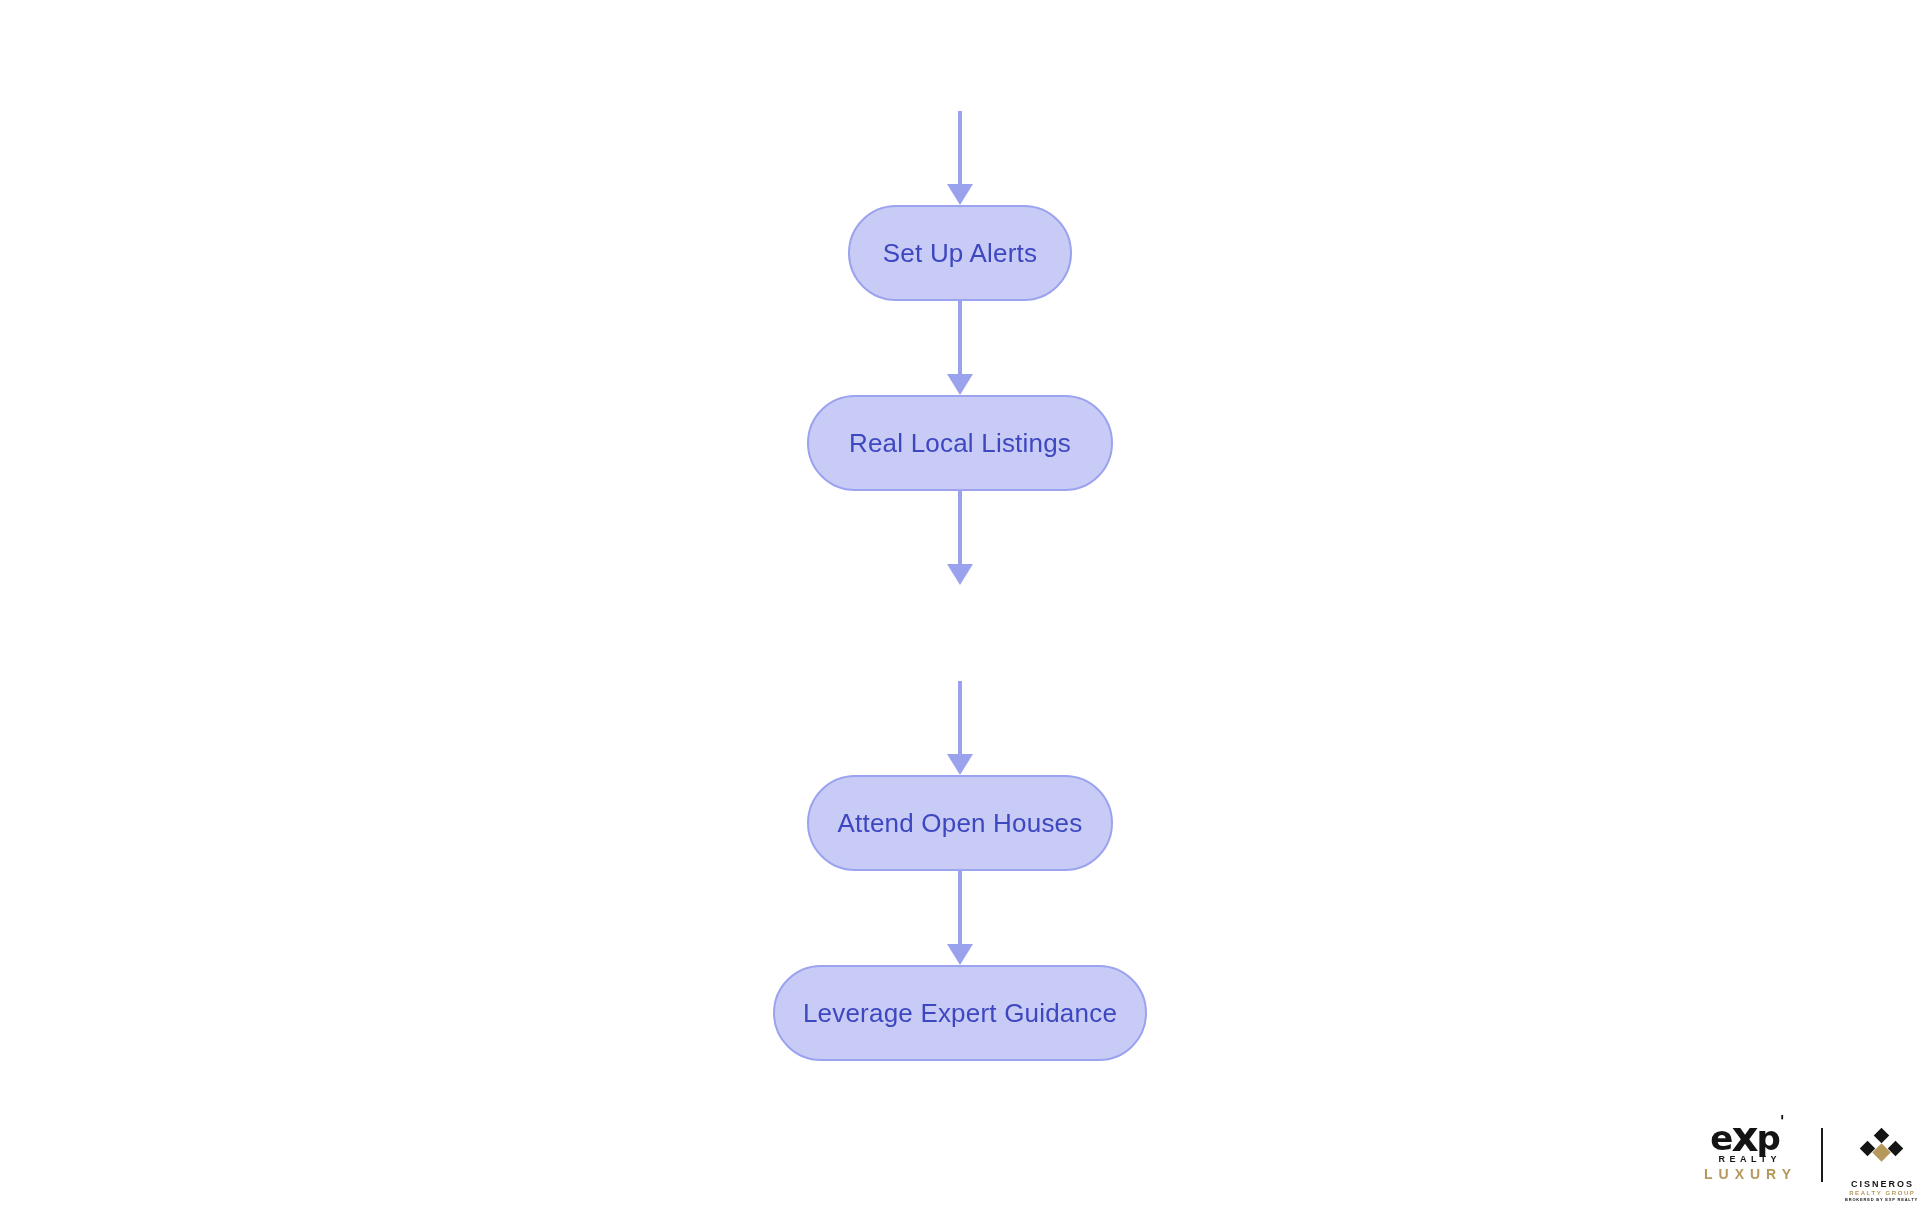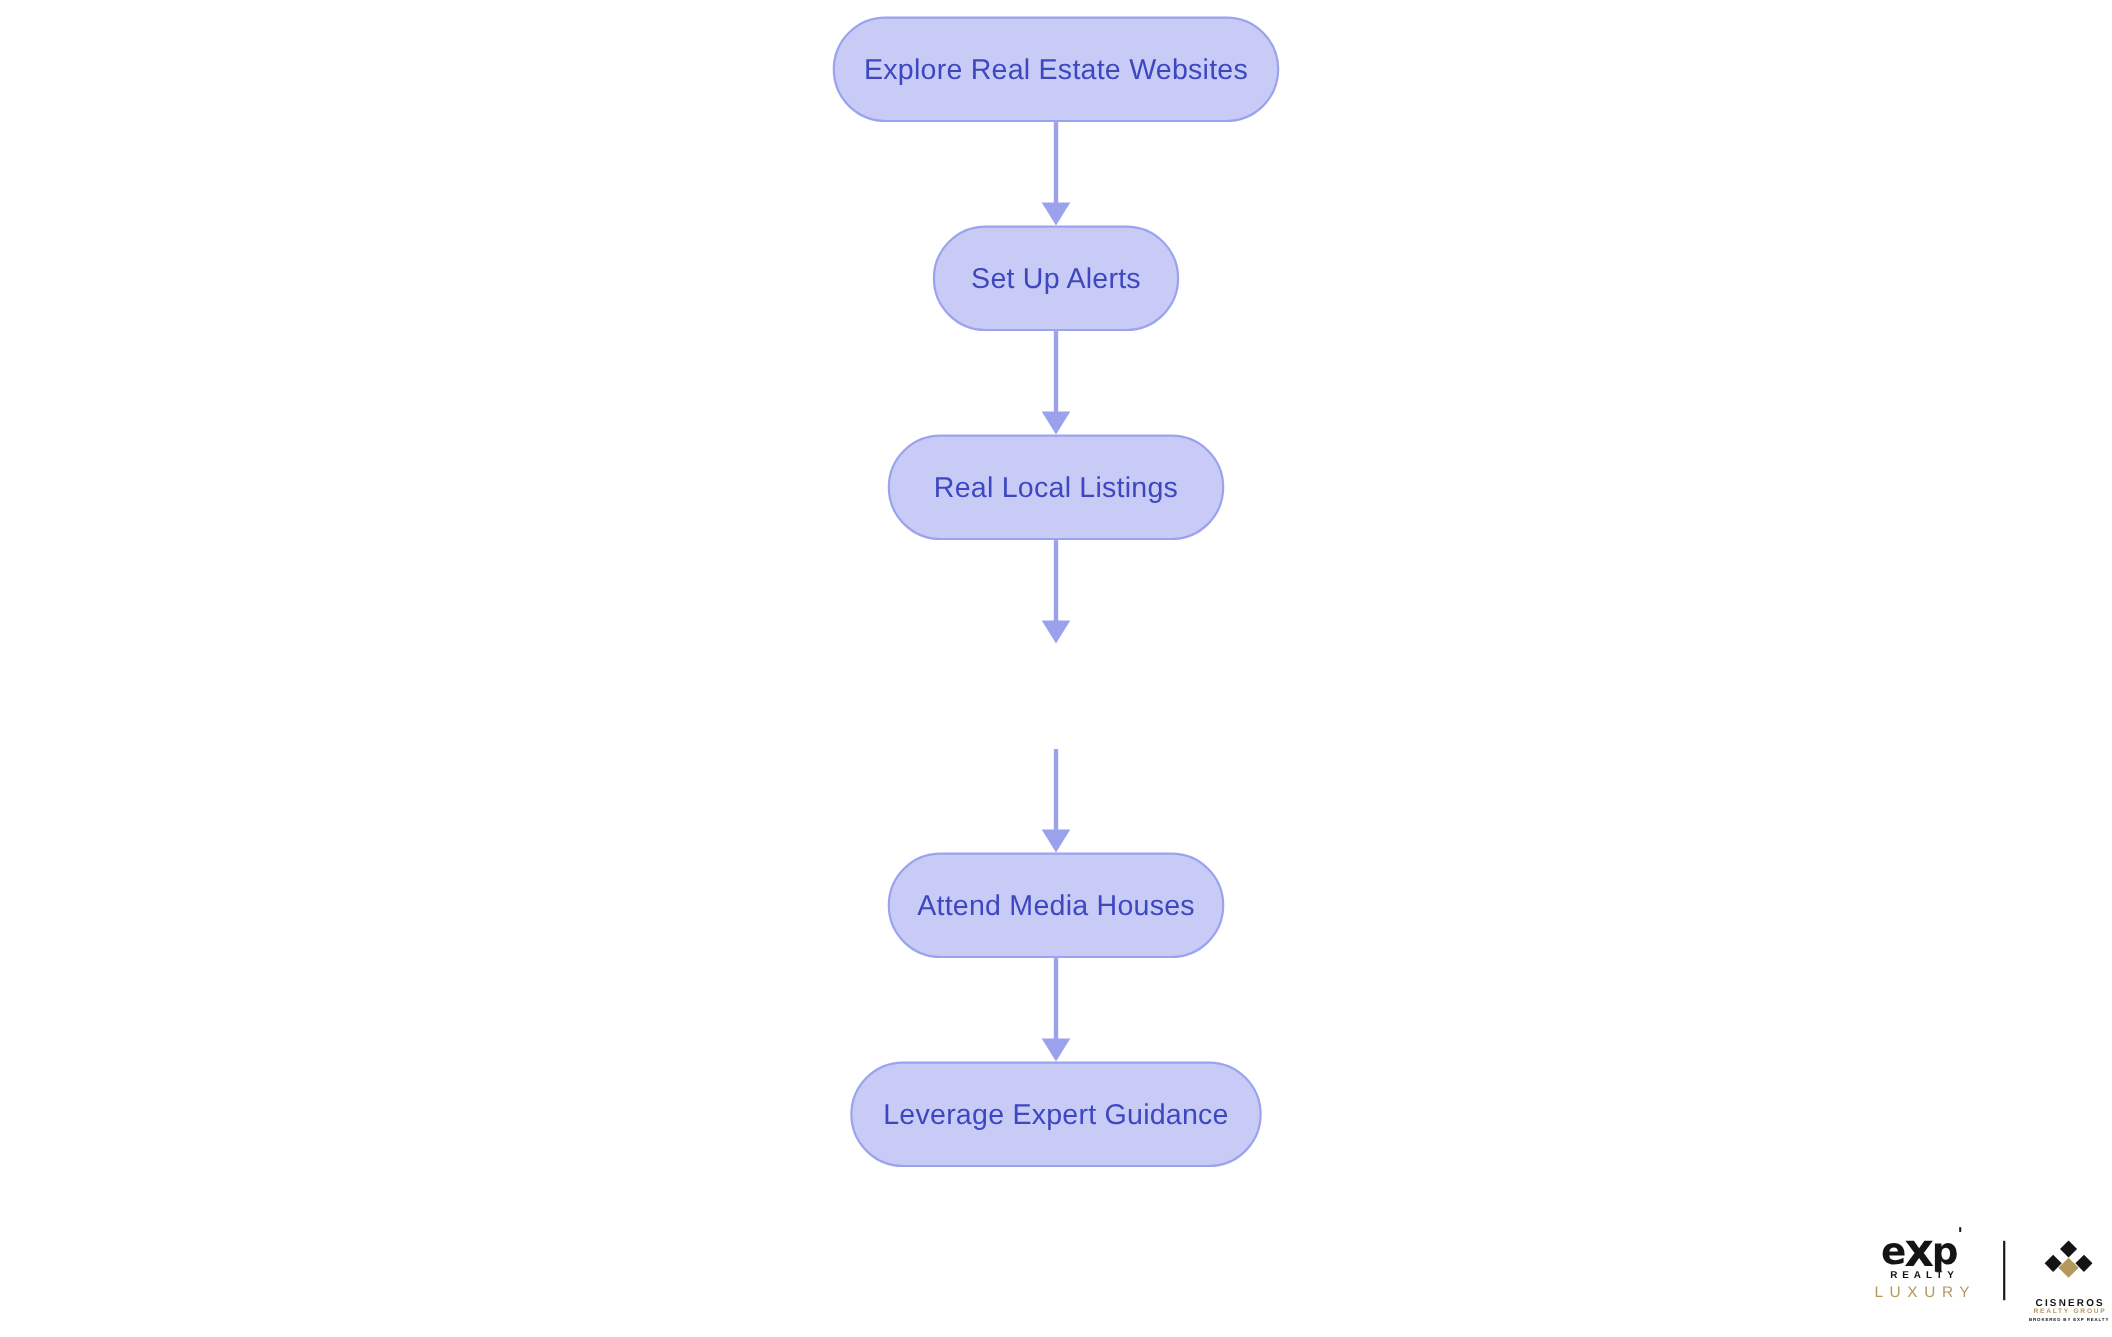--- a/index.html
+++ b/index.html
@@ -104,21 +104,21 @@
     margin-top: 2px;
     font-size: 9px;
     font-weight: 700;
     letter-spacing: 4.5px;
     text-indent: 4.5px;
     color: #141414;
   }
   .exp-luxury {
     margin-top: 2px;
     font-size: 14px;
-    font-weight: 400;
+    font-weight: 700;
     letter-spacing: 6px;
     text-indent: 6px;
     color: #b5985c;
   }
   .brand-divider {
     width: 2px;
     height: 54px;
     background: #1a1a1a;
     margin: 6px 22px 0 24px;
   }
@@ -166,23 +166,20 @@
     letter-spacing: 0.8px;
     color: #141414;
     white-space: nowrap;
   }
 </style>
 </head>
 <body>
 
 <div class="canvas">
 
-  <div class="node node-1">
-    <span>Explore Real Estate Websites</span>
-  </div>
   <div class="arrow arrow-1">
     <div class="shaft"></div>
     <div class="head"></div>
   </div>
 
   <div class="node node-2">
     <span>Set Up Alerts</span>
   </div>
   <div class="arrow arrow-2">
     <div class="shaft"></div>
@@ -196,21 +193,21 @@
     <div class="shaft"></div>
     <div class="head"></div>
   </div>
 
   <div class="arrow arrow-4">
     <div class="shaft"></div>
     <div class="head"></div>
   </div>
 
   <div class="node node-5">
-    <span>Attend Media Houses</span>
+    <span>Attend Open Houses</span>
   </div>
   <div class="arrow arrow-5">
     <div class="shaft"></div>
     <div class="head"></div>
   </div>
 
   <div class="node node-6">
     <span>Leverage Expert Guidance</span>
   </div>
 

